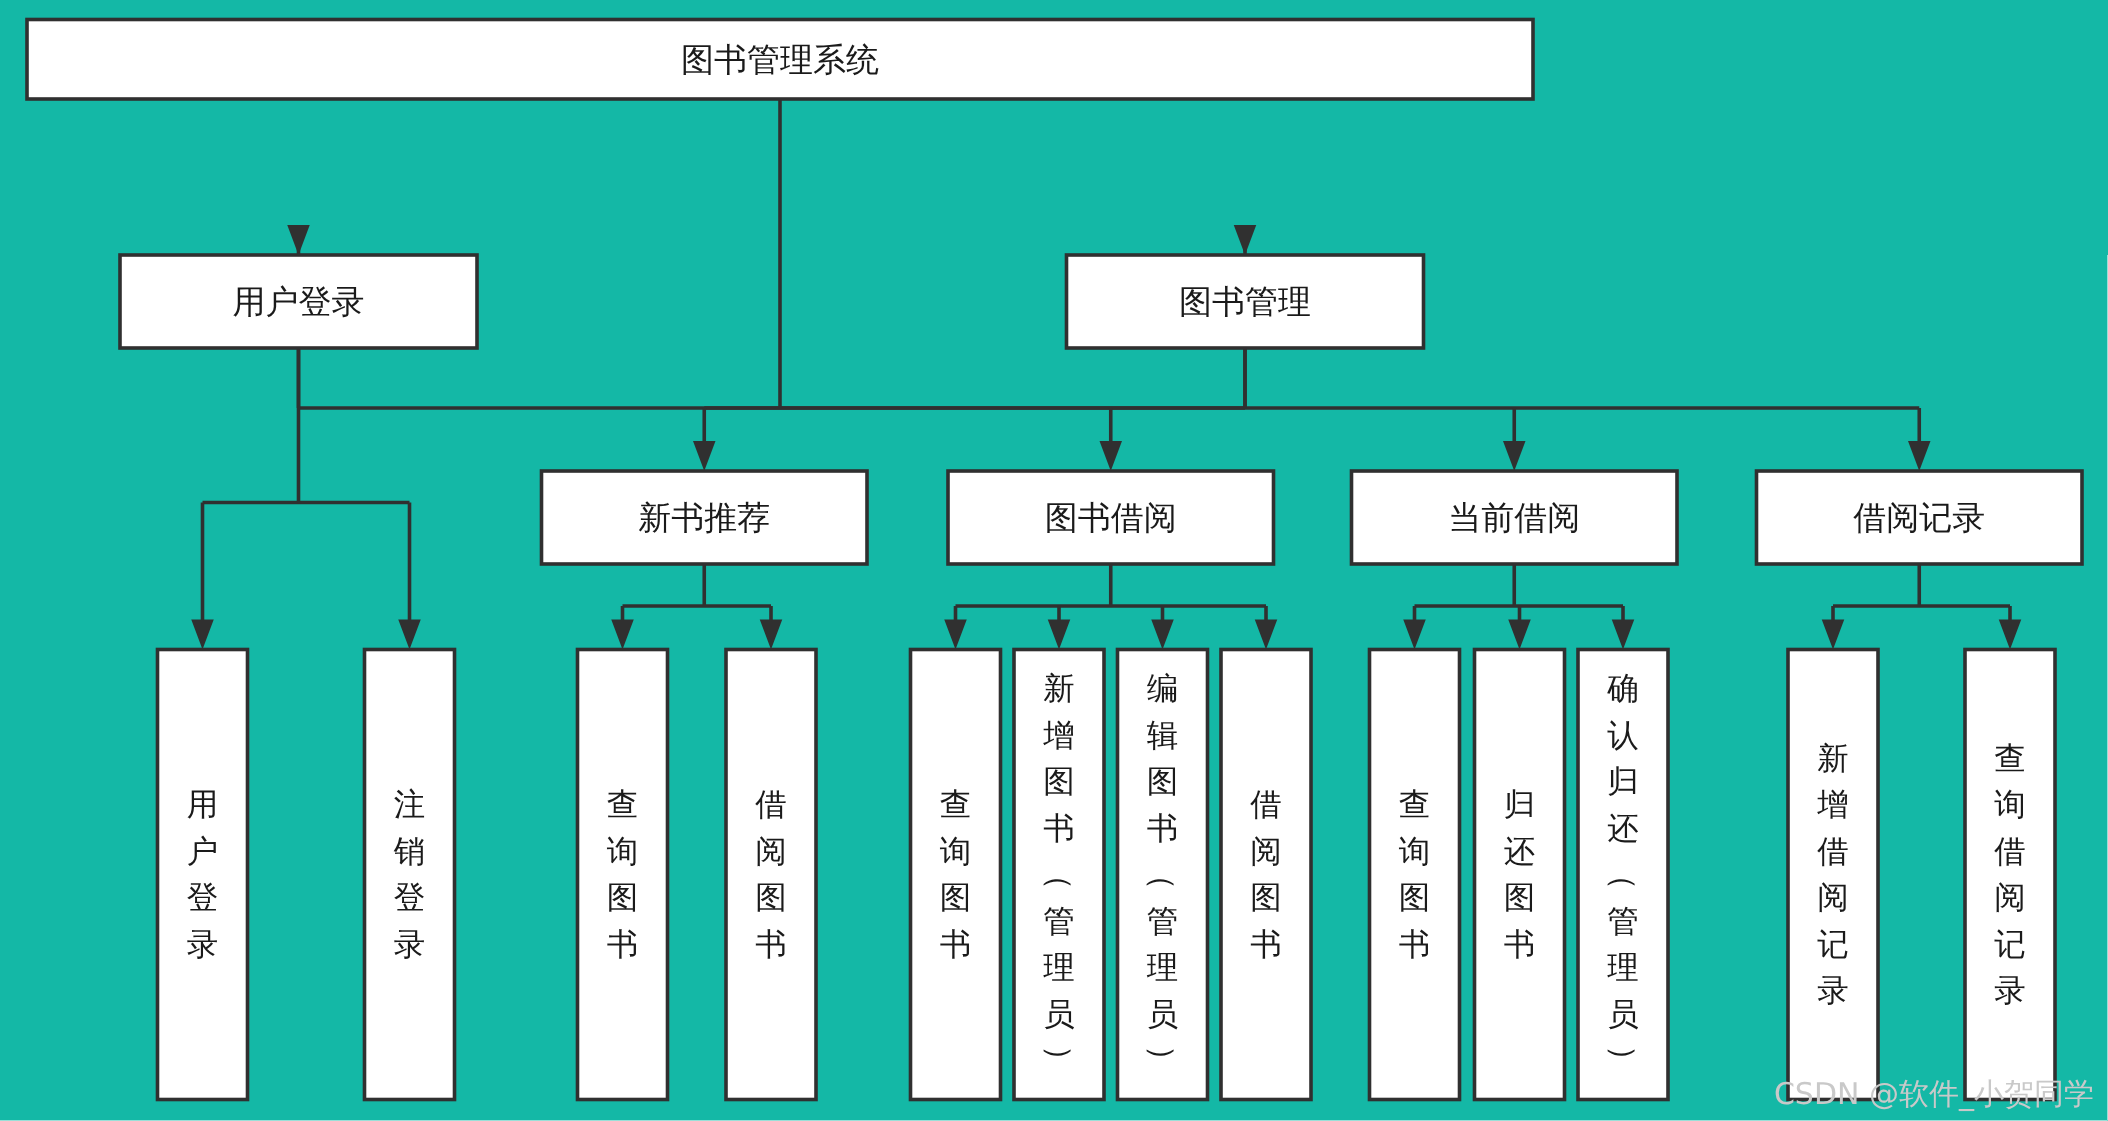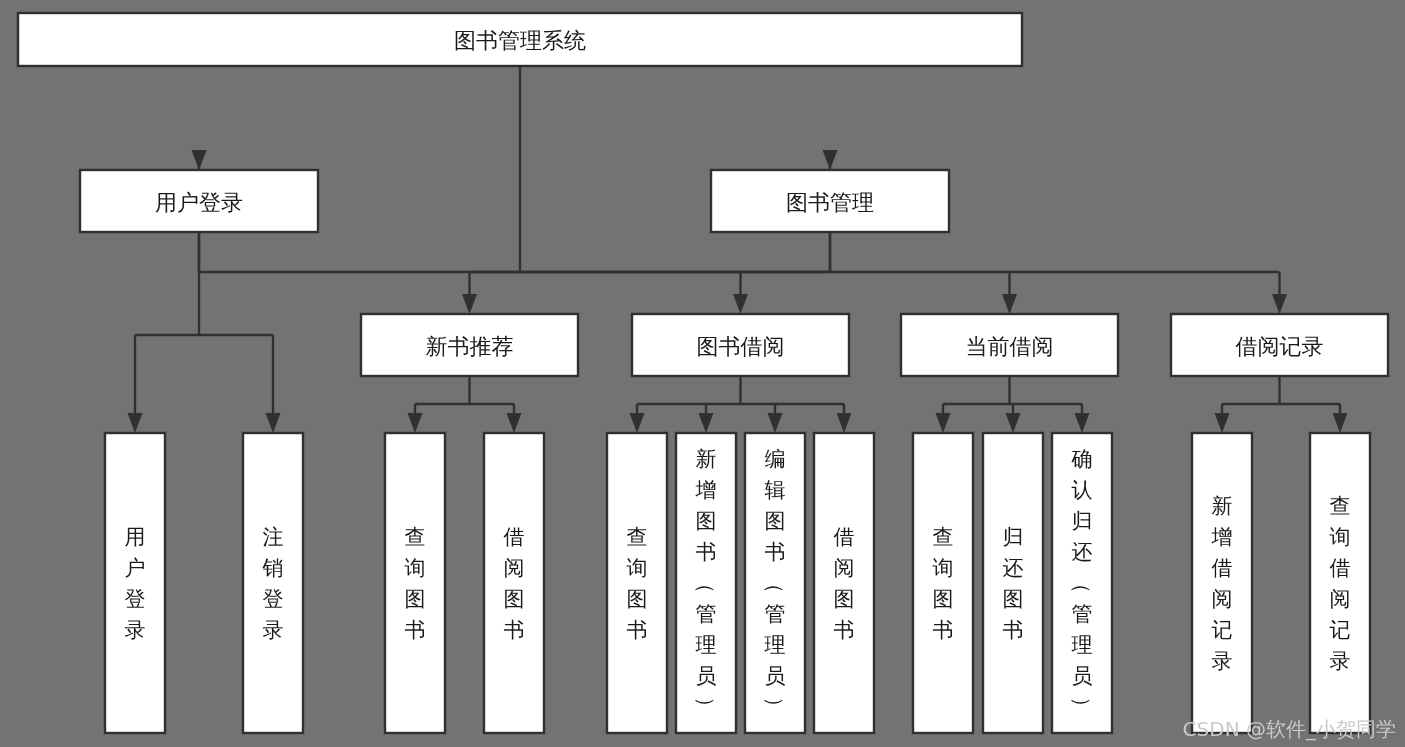--- a/index.html
+++ b/index.html
@@ -8,21 +8,21 @@
     padding: 0;
     background: #ffffff;
   }
   body {
     font-family: "DejaVu Sans", "Liberation Sans", sans-serif;
   }
   #diagram-root {
     position: relative;
     width: 1405px;
     height: 747px;
-    background: #737373;
+    background: #14b8a6;
     overflow: hidden;
   }
   svg.diagram-canvas {
     position: absolute;
     left: 0;
     top: 0;
     width: 1405px;
     height: 747px;
     display: block;
   }

